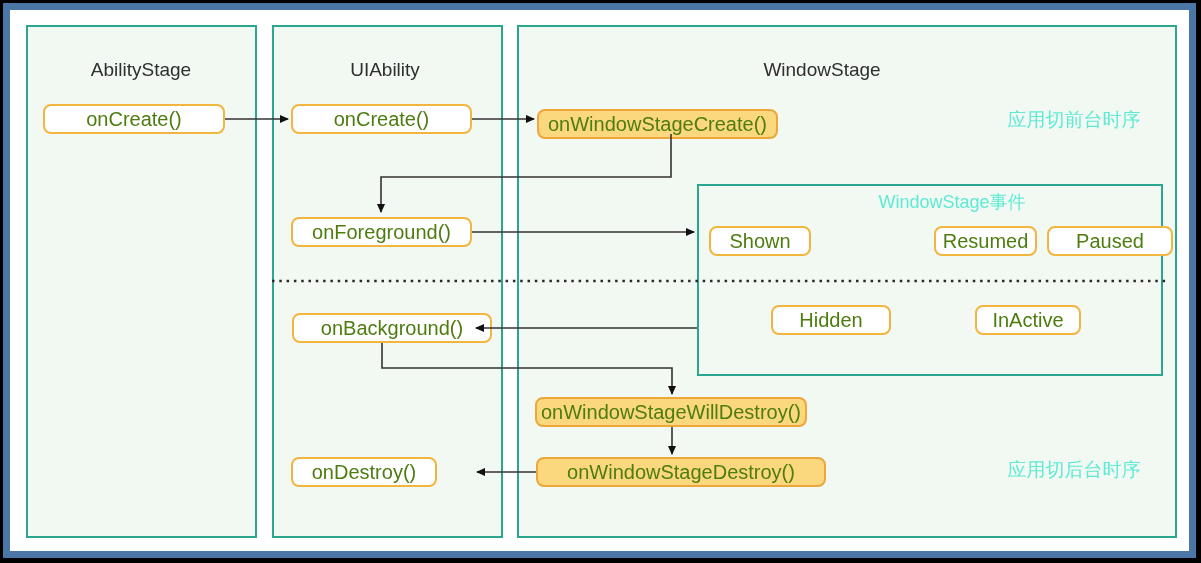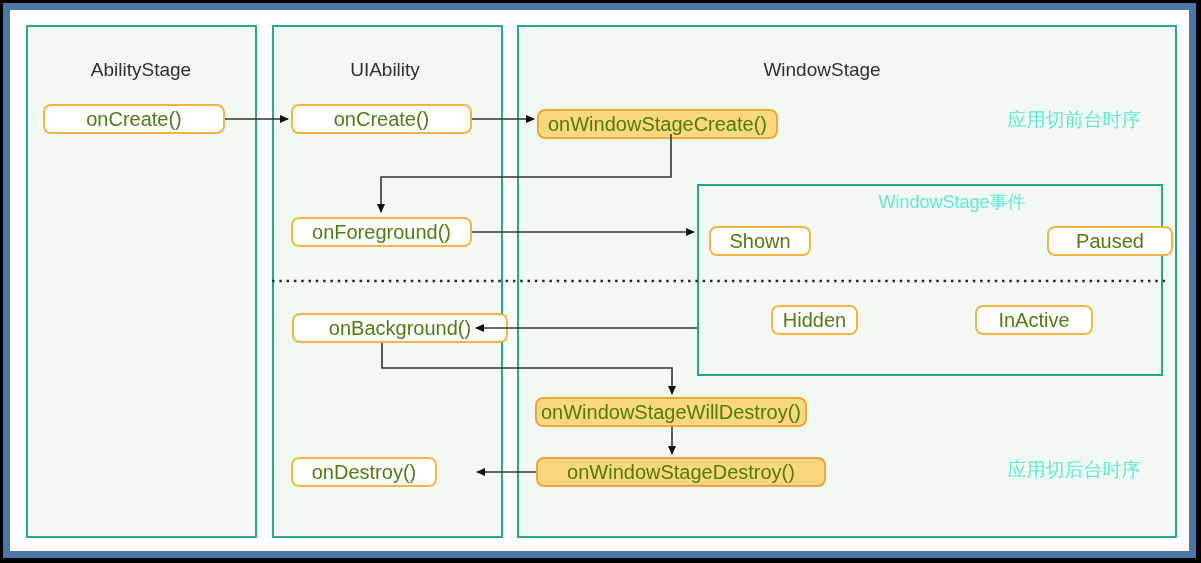--- a/index.html
+++ b/index.html
@@ -29,38 +29,38 @@
     position:absolute;box-sizing:border-box;height:30px;
     border:2.5px solid #f2b53f;border-radius:8px;background:#ffffff;
     display:flex;align-items:center;justify-content:center;
     font-size:20px;color:#4d7c0f;white-space:nowrap;
   }
   .box.filled{background:#fbd77e;border-color:#eca63a;}
   #box-as-oncreate{left:43px;top:104px;width:182px;}
   #box-uia-oncreate{left:291px;top:104px;width:181px;}
   #box-ws-create{left:537px;top:109px;width:241px;text-align:center;}
   #box-uia-onforeground{left:291px;top:217px;width:181px;}
-  #box-uia-onbackground{left:292px;top:313px;width:216px;}
+  #box-uia-onbackground{left:292px;top:313px;width:200px;}
   #box-ws-willdestroy{left:535px;top:397px;width:272px;}
   #box-ws-destroy{left:536px;top:457px;width:290px;}
   #box-uia-ondestroy{left:291px;top:457px;width:146px;}
   #events-panel{
     position:absolute;left:697px;top:184px;width:466px;height:192px;
     box-sizing:border-box;border:2.5px solid #2aa78e;background:#f2f8f2;
   }
   #events-title{
     position:absolute;left:952px;top:191px;transform:translateX(-50%);
     font-size:18px;color:#5eead4;white-space:nowrap;line-height:22px;
   }
   #box-ev-shown{left:709px;top:226px;width:102px;}
   #box-ev-active{left:822px;top:226px;width:101px;}
   #box-ev-resumed{left:934px;top:226px;width:103px;}
   #box-ev-paused{left:1047px;top:226px;width:126px;}
-  #box-ev-hidden{left:771px;top:305px;width:87px;}
-  #box-ev-inactive{left:975px;top:305px;width:118px;}
+  #box-ev-hidden{left:771px;top:305px;width:120px;}
+  #box-ev-inactive{left:975px;top:305px;width:106px;}
   .annotation{
     position:absolute;transform:translateX(-50%);
     font-size:19px;color:#5eead4;white-space:nowrap;line-height:22px;
   }
   #annotation-foreground{left:1074px;top:109px;}
   #annotation-background{left:1074px;top:459px;}
   #arrows{position:absolute;left:0;top:0;pointer-events:none;}
   .arrow-line{fill:none;stroke:#333333;stroke-width:1.6px;}
   .dotted-line{fill:none;stroke:#2a2a2a;stroke-width:2.5px;stroke-dasharray:2.5 4.8;}
 </style>
@@ -84,20 +84,21 @@
   <div class="box" id="box-as-oncreate">onCreate()</div>
   <div class="box" id="box-uia-oncreate">onCreate()</div>
   <div class="box filled" id="box-ws-create">onWindowStageCreate()</div>
   <div class="box" id="box-uia-onforeground">onForeground()</div>
   <div class="box" id="box-uia-onbackground">onBackground()</div>
   <div class="box filled" id="box-ws-willdestroy">onWindowStageWillDestroy()</div>
   <div class="box filled" id="box-ws-destroy">onWindowStageDestroy()</div>
   <div class="box" id="box-uia-ondestroy">onDestroy()</div>
 
   <div class="box" id="box-ev-shown">Shown</div>
+  <div class="box" id="box-ev-resumed">Resumed</div>
   <div class="box" id="box-ev-paused">Paused</div>
   <div class="box" id="box-ev-hidden">Hidden</div>
   <div class="box" id="box-ev-inactive">InActive</div>
 
   <div class="annotation" id="annotation-foreground">应用切前台时序</div>
   <div class="annotation" id="annotation-background">应用切后台时序</div>
 
   <svg id="arrows" width="1201" height="563" viewBox="0 0 1201 563">
     <defs>
       <marker id="ah" markerUnits="userSpaceOnUse" markerWidth="10" markerHeight="9" refX="8" refY="4" orient="auto">

